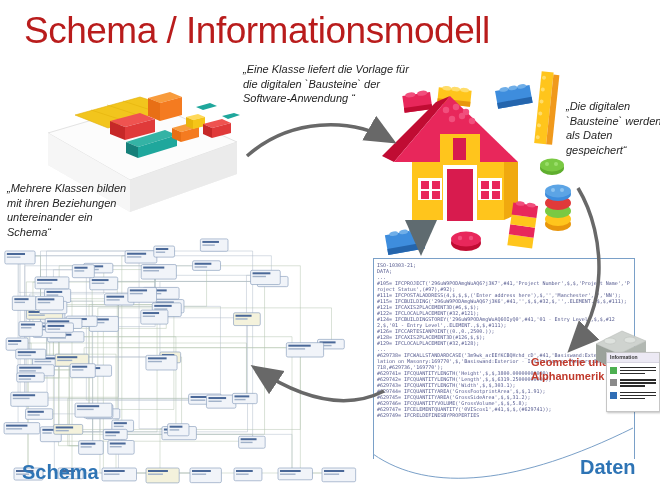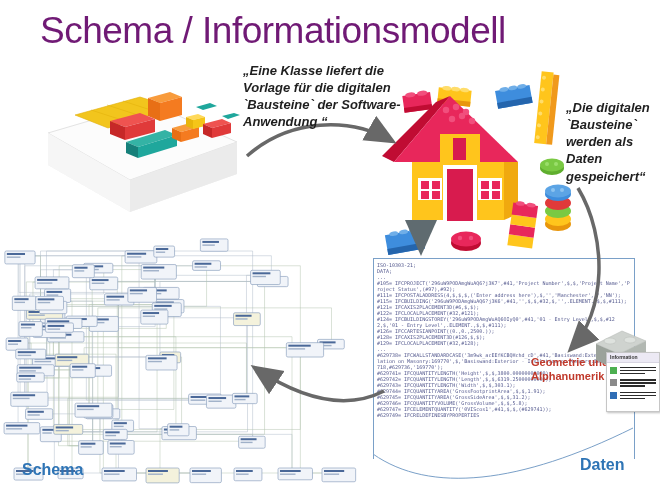--- a/index.html
+++ b/index.html
@@ -1,26 +1,26 @@
 <!DOCTYPE html>
 <html><head>
 <meta charset="utf-8">
 <style>
   html,body{margin:0;padding:0;background:#fff;}
   .slide{position:relative;width:660px;height:495px;background:#fff;overflow:hidden;
          font-family:"Liberation Sans",sans-serif;}
-  .title{position:absolute;left:40px;top:10px;font-size:37px;font-weight:400;color:#701a75;
+  .title{position:absolute;left:24px;top:10px;font-size:37px;font-weight:400;color:#b91c1c;
          letter-spacing:-0.5px;white-space:nowrap;z-index:8;}
-  .note{position:absolute;font-style:italic;font-weight:700;font-size:13px;line-height:1.32;
+  .note{position:absolute;font-style:italic;font-weight:400;font-size:11px;line-height:1.32;
         color:#1f1f1f;z-index:8;}
   .note-klasse{left:243px;top:62px;width:178px;}
   .note-gespeichert{left:566px;top:99px;width:96px;}
   .note-mehrere{left:7px;top:181px;width:122px;}
   .note-struktur{left:281px;top:300px;width:104px;}
-  .footer-label{position:absolute;font-size:16px;font-weight:700;color:#2E74B5;z-index:8;}
+  .footer-label{position:absolute;font-size:20px;font-weight:700;color:#2E74B5;z-index:8;}
   .label-schema{left:22px;top:461px;}
   .label-daten{left:580px;top:456px;text-align:right;}
   .illus{position:absolute;z-index:2;}
   .codebox{position:absolute;left:373px;top:258px;width:260px;height:200px;background:#fff;
            border-top:1px solid #7AA0C8;border-left:1px solid #7AA0C8;border-right:1px solid #7AA0C8;
            overflow:hidden;z-index:3;}
   .codebox pre{margin:0;padding:3px 2px 0 3px;font-family:"DejaVu Sans Mono",monospace;
                font-size:5px;line-height:6px;color:#555A8F;white-space:pre-wrap;word-break:break-all;}
   .red-caption{position:absolute;left:531px;top:356px;width:86px;font-size:11px;font-weight:700;
                color:#C0392B;line-height:1.25;z-index:7;}
@@ -39,20 +39,21 @@
 </style>
 </head>
 <body>
 
 <div class="slide">
 
   <div class="title">Schema / Informationsmodell</div>
 
   <div class="note note-klasse">„Eine Klasse liefert die Vorlage für die digitalen `Bausteine` der Software-Anwendung “</div>
   <div class="note note-gespeichert">„Die digitalen `Bausteine` werden als Daten gespeichert“</div>
+  <div class="note note-mehrere">„Mehrere Klassen bilden mit ihren Beziehungen untereinander ein Schema“</div>
 
   <svg id="uml-svg" class="illus" style="left:0;top:230px;" width="385" height="258" viewBox="0 0 385 258">
       <polyline fill="none" stroke="#b5c4b0" stroke-width="0.5" points="336,243 300.34407690320666,243 300.34407690320666,117.68149280548096"></polyline>
       <polyline fill="none" stroke="#b0bccb" stroke-width="0.5" points="246.46573459354047,168.3832790851593 47.011071899080335,168.3832790851593 47.011071899080335,98.40364837646484"></polyline>
       <polyline fill="none" stroke="#b0bccb" stroke-width="0.5" points="53.39545767643929,76.33620196580887 220.4568813294259,76.33620196580887 220.4568813294259,170.05539679527283"></polyline>
       <polyline fill="none" stroke="#b0bccb" stroke-width="0.5" points="117.28801164095603,204.33270835876465 252.63772748005866,204.33270835876465 252.63772748005866,211.22372889518738"></polyline>
       <polyline fill="none" stroke="#b5c4b0" stroke-width="0.5" points="40.48994976554329,83.98587012290955 46.48346930580547,83.98587012290955 46.48346930580547,130.39022827148438"></polyline>
       <polyline fill="none" stroke="#b5c4b0" stroke-width="0.5" points="24.793914221723263,167.23215544223785 118.45938709271816,167.23215544223785 118.45938709271816,68.67978715896606"></polyline>
       <polyline fill="none" stroke="#b5c4b0" stroke-width="0.5" points="26.333491630255594,71.16311126947403 61.5736653164696,71.16311126947403 61.5736653164696,106.7051568031311"></polyline>
       <polyline fill="none" stroke="#b0bccb" stroke-width="0.5" points="155.18732189081493,39.54983139038086 154.78012201564627,39.54983139038086 154.78012201564627,85.04838609695435"></polyline>

